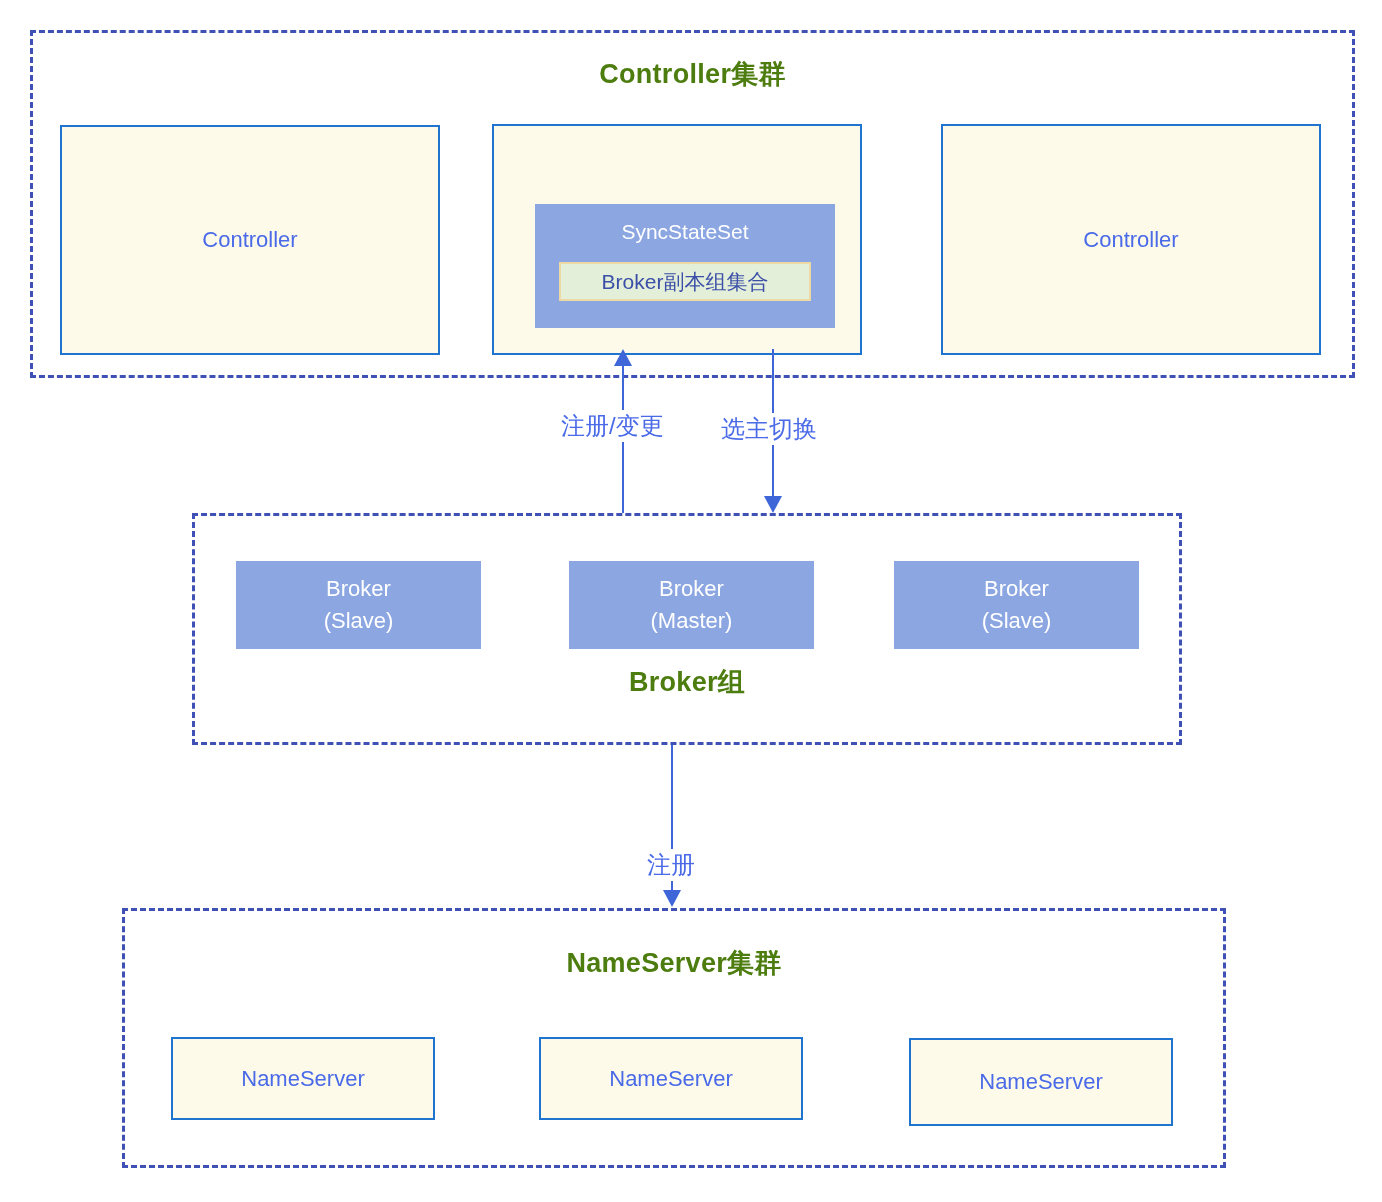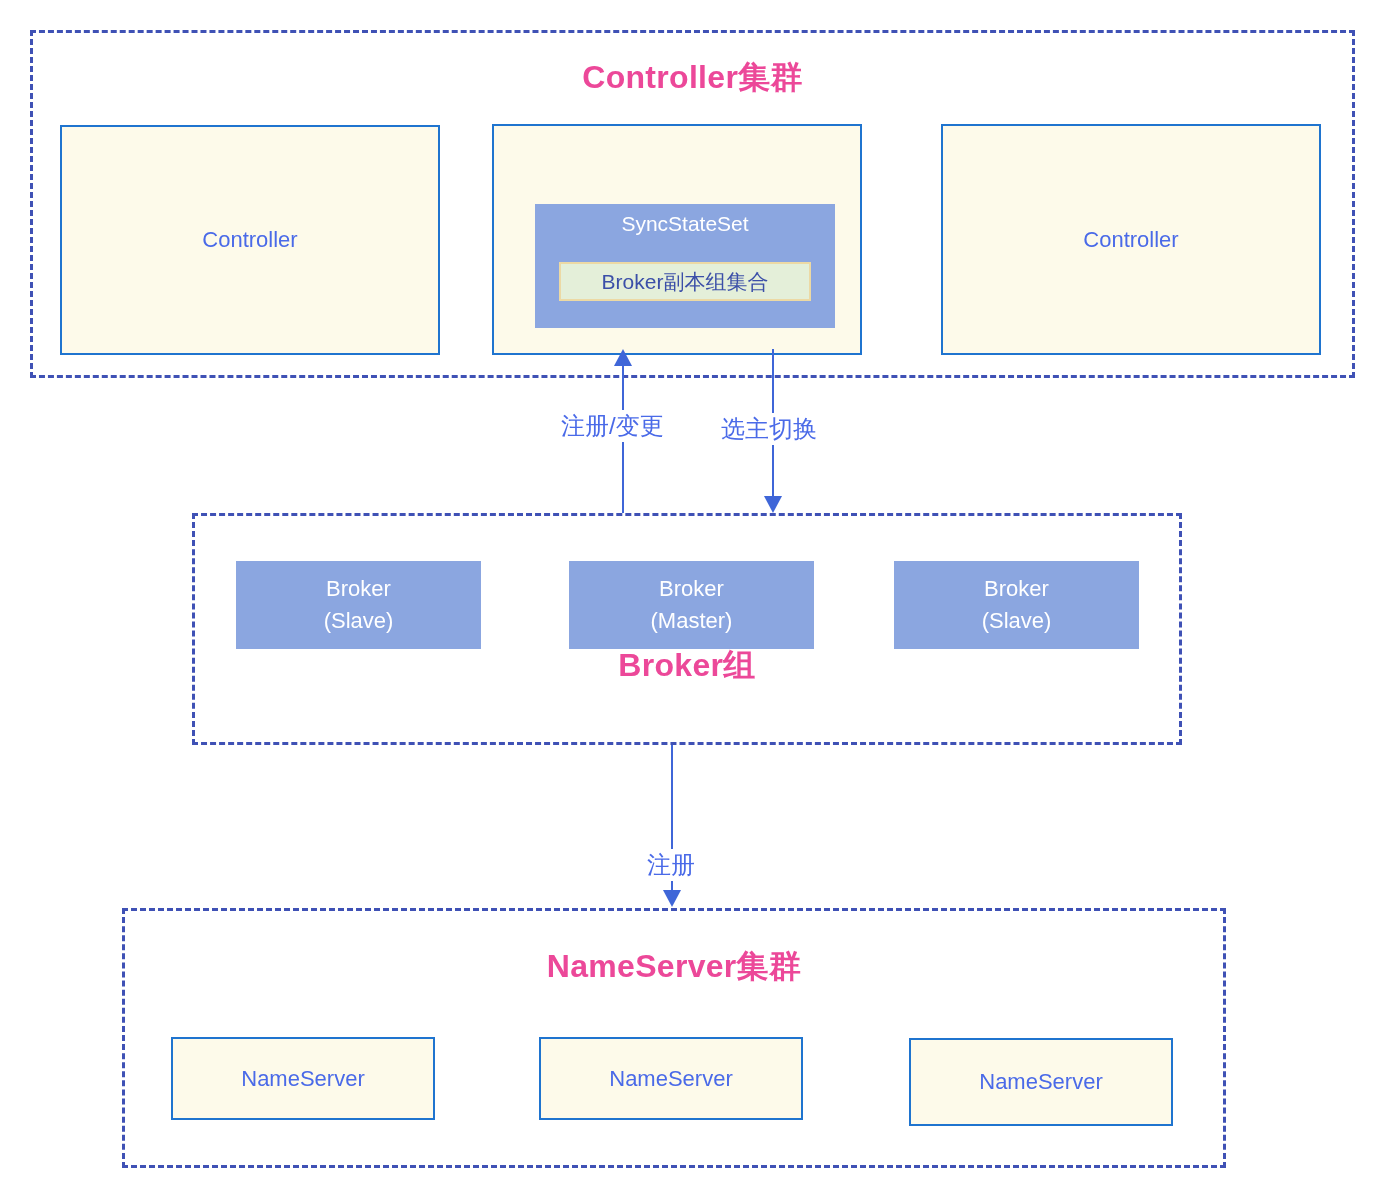--- a/index.html
+++ b/index.html
@@ -22,23 +22,23 @@
     position: absolute;
     border: 3px dashed #3f51b5;
     background: transparent;
   }
 
   
   .cluster-title {
     position: absolute;
     width: 100%;
     text-align: center;
-    font-size: 32px;
+    font-size: 27px;
     font-weight: bold;
-    color: #ec4899;
+    color: #4d7c0f;
     letter-spacing: 0.3px;
     white-space: nowrap;
   }
 
   
   .node-cream {
     position: absolute;
     background: #fdfaea;
     border: 2px solid #1f74cf;
     display: flex;
@@ -67,21 +67,21 @@
   .sync-box {
     position: absolute;
     background: #8ba6e0;
     display: flex;
     flex-direction: column;
     align-items: center;
   }
   .sync-label {
     color: #ffffff;
     font-size: 21px;
-    margin-top: 8px;
+    margin-top: 16px;
     white-space: nowrap;
   }
   .replica-box {
     position: absolute;
     background: #e4efd9;
     border: 2px solid #ecd9a4;
     display: flex;
     align-items: center;
     justify-content: center;
     color: #3b4fa8;
@@ -175,21 +175,21 @@
   <div class="node-broker" style="left:569px; top:561px; width:245px; height:88px;">
     <span>Broker</span>
     <span>(Master)</span>
   </div>
 
   <div class="node-broker" style="left:894px; top:561px; width:245px; height:88px;">
     <span>Broker</span>
     <span>(Slave)</span>
   </div>
 
-  <div class="cluster-title" style="left:192px; top:644px; width:990px;">Broker组</div>
+  <div class="cluster-title" style="left:192px; top:664px; width:990px;">Broker组</div>
 
   <div class="conn-line" style="left:671px; top:745px; height:147px;"></div>
   <div class="arrow-head down" style="left:663px; top:890px;"></div>
   <div class="conn-label" style="left:644px; top:849px;">注册</div>
 
   <div class="cluster" style="left:122px; top:908px; width:1104px; height:260px;">
     <div class="cluster-title" style="top:34px;">NameServer集群</div>
   </div>
 
   <div class="node-cream" style="left:171px; top:1030px; width:264px; height:83px;">

